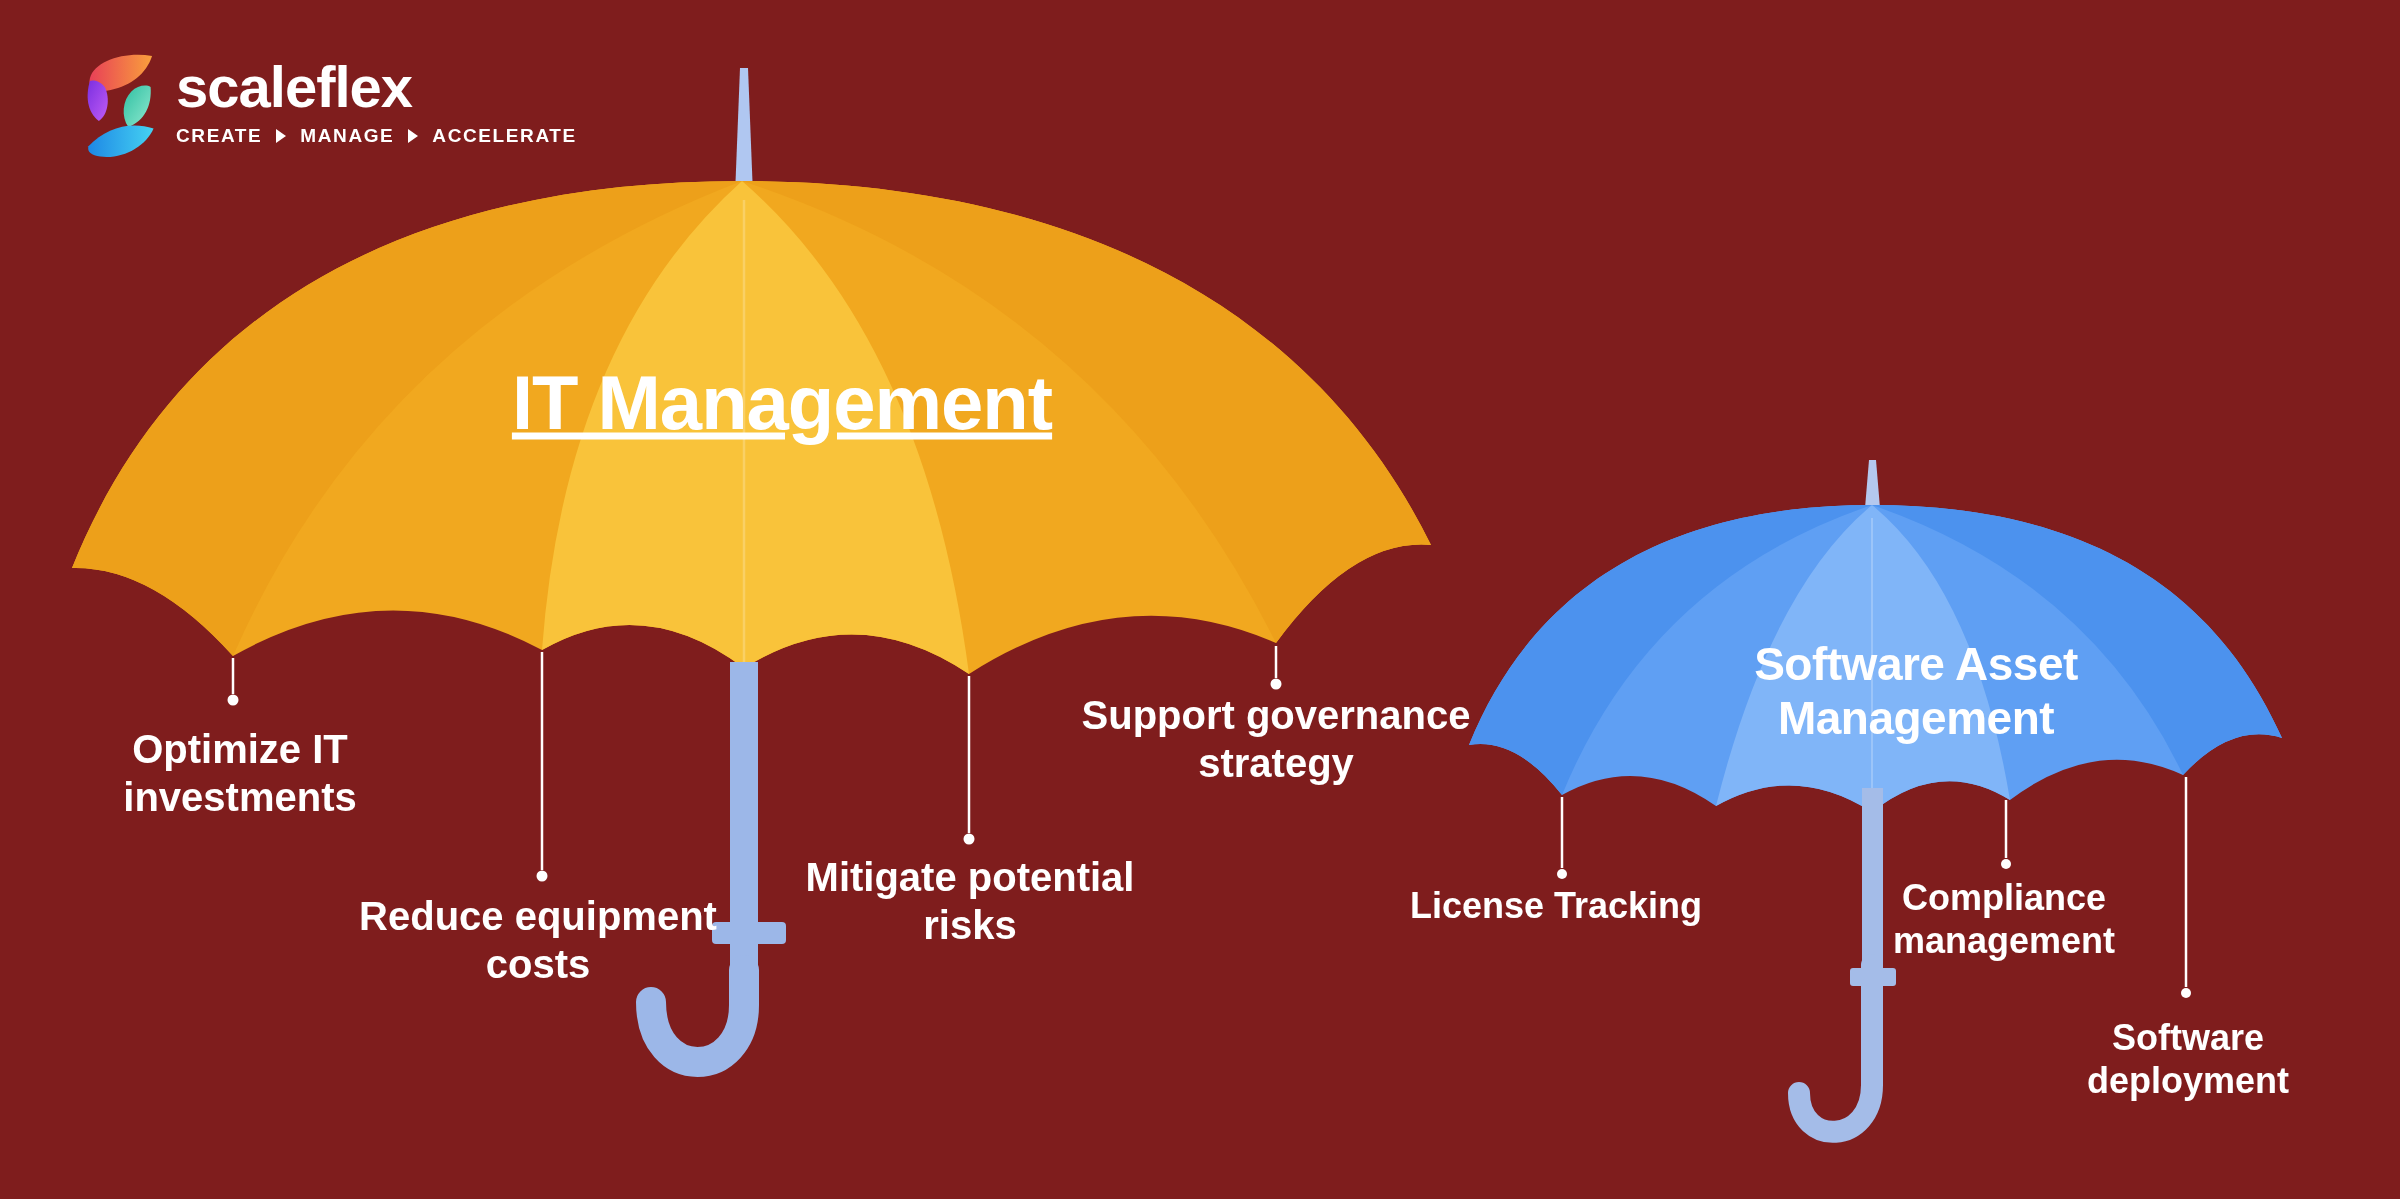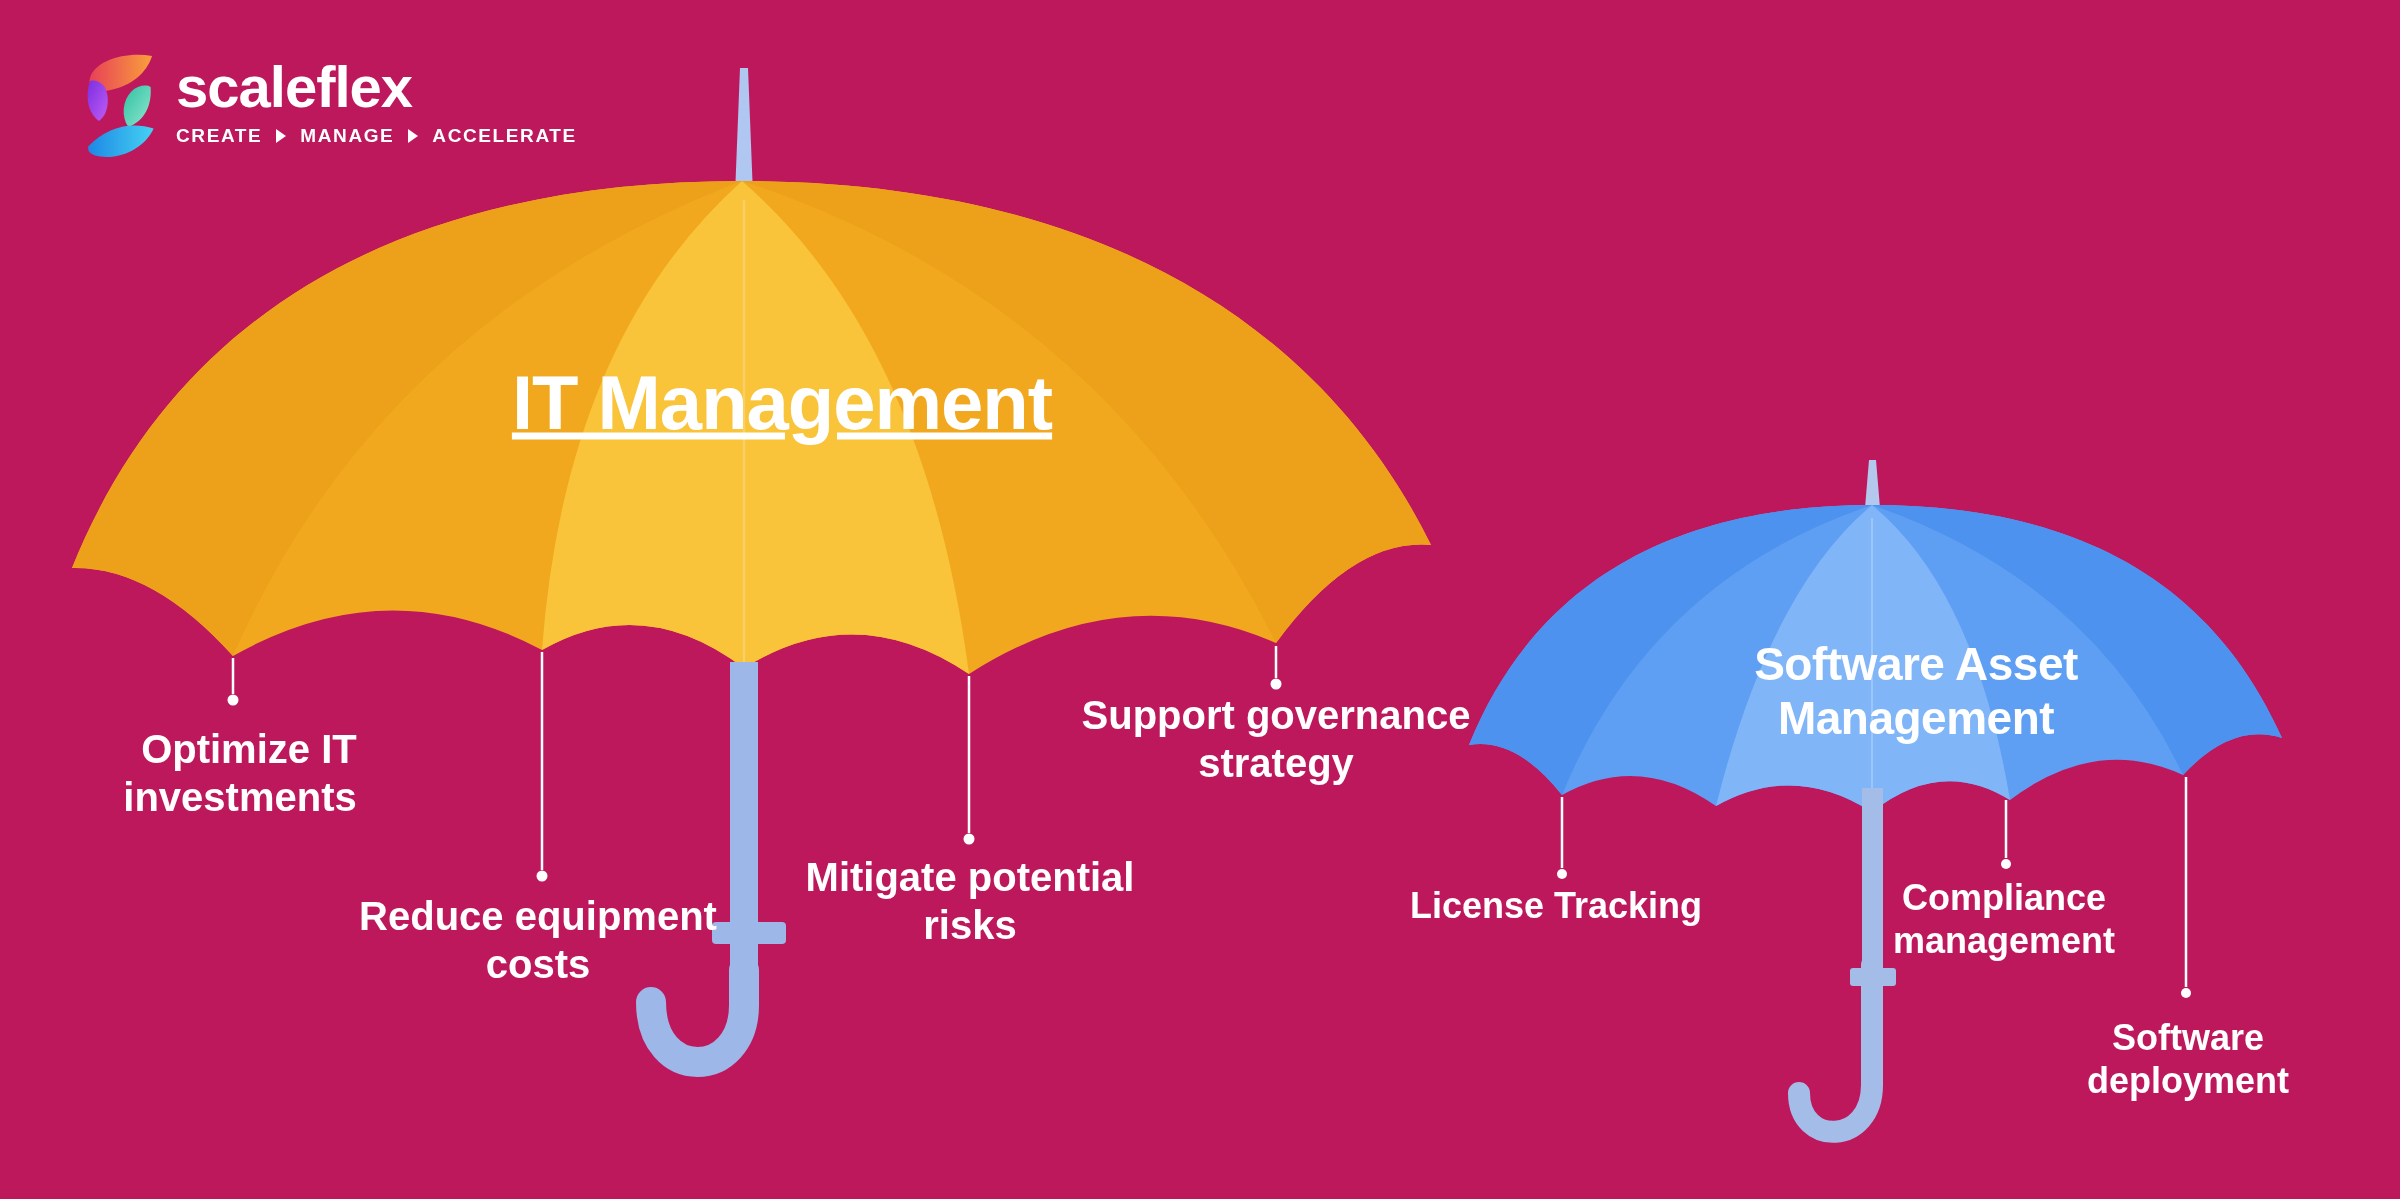--- a/index.html
+++ b/index.html
@@ -1,18 +1,18 @@
 <!DOCTYPE html>
 <html><head>
 <meta charset="utf-8">
 <style>
   html,body{margin:0;padding:0;background:#1A5CCE;}
   .canvas{
     position:relative;width:2400px;height:1199px;overflow:hidden;
-    background:#be185d;font-family:"Liberation Sans",sans-serif;
+    background:#7f1d1d;font-family:"Liberation Sans",sans-serif;
   }
   svg.scene{position:absolute;left:0;top:0;}
   
   .logo{position:absolute;left:84px;top:50px;display:flex;align-items:flex-start;}
   .logo-mark{width:74px;height:114px;}
   .logo-text{margin-left:18px;color:#fff;}
   .brand{
     font-size:58px;font-weight:700;letter-spacing:-1px;line-height:1;
     margin-top:8px;color:#fff;
   }
@@ -176,21 +176,21 @@
         <span class="tri"></span>
         <span>MANAGE</span>
         <span class="tri"></span>
         <span>ACCELERATE</span>
       </div>
     </div>
   </div>
 
   <div class="lbl umb-title-big" style="left:782px;top:402px;text-decoration:underline;">IT Management</div>
 
-  <div class="lbl item-big" style="left:240px;top:773px;text-align:right;">Optimize IT
+  <div class="lbl item-big" style="left:240px;top:773px;">Optimize IT
 investments</div>
   <div class="lbl item-big" style="left:538px;top:940px;">Reduce equipment
 costs</div>
   <div class="lbl item-big" style="left:1276px;top:739px;">Support governance
 strategy</div>
   <div class="lbl item-big" style="left:970px;top:901px;">Mitigate potential
 risks</div>
 
   <div class="lbl umb-title-small" style="left:1872px;top:692px;margin-left:44px;">Software Asset
 Management</div>

